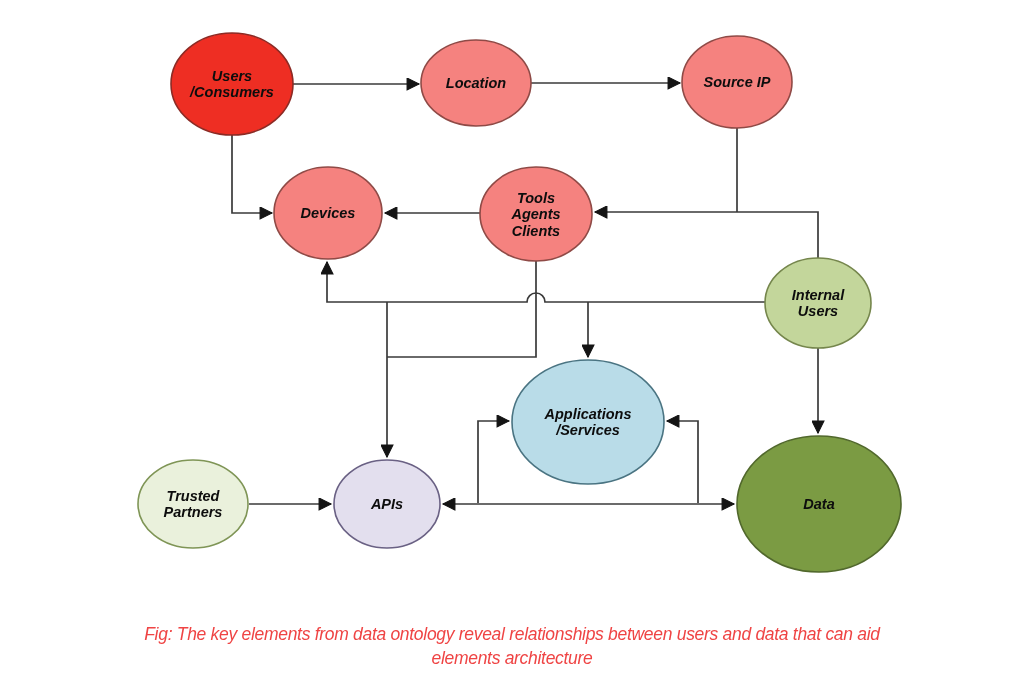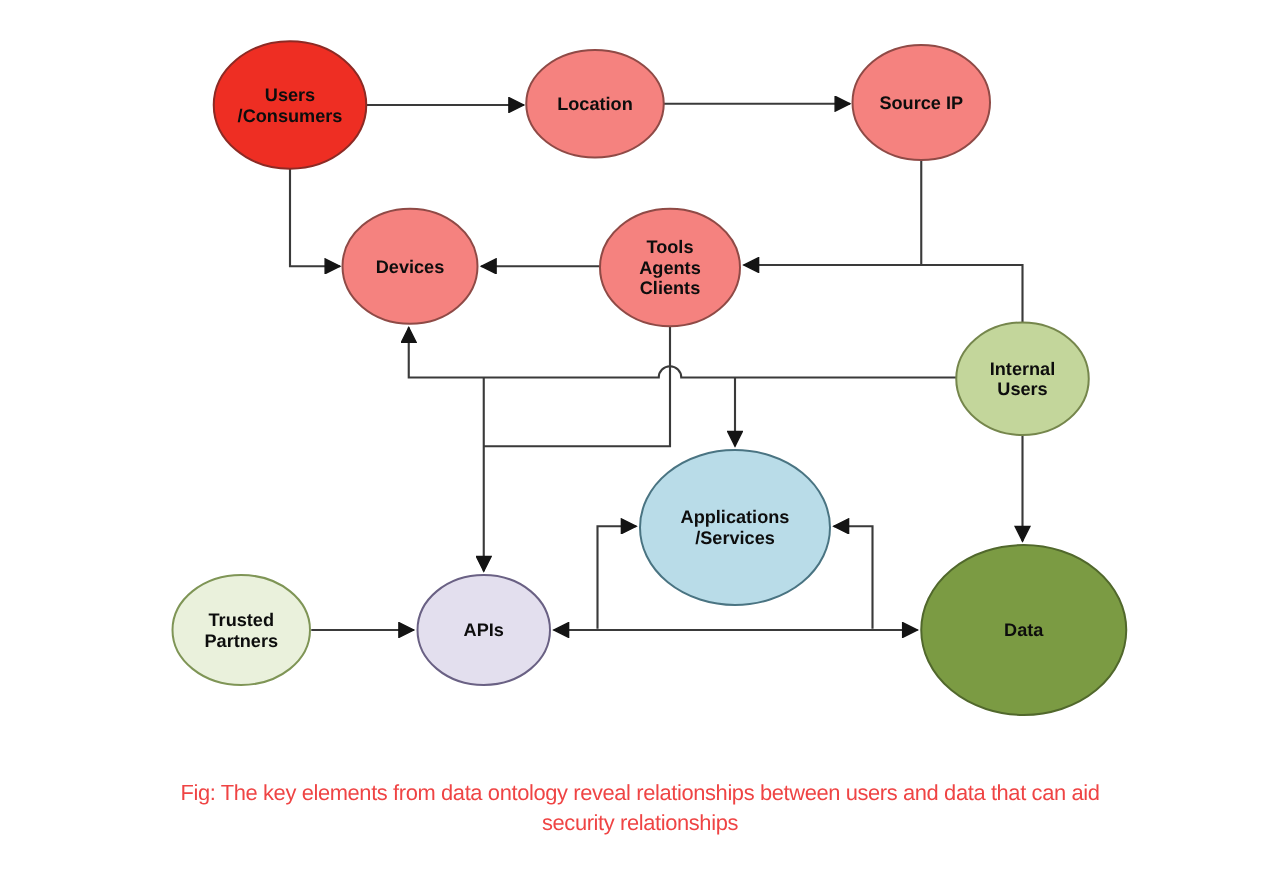--- a/index.html
+++ b/index.html
@@ -1,17 +1,17 @@
 <!DOCTYPE html>
 <html><head>
 <meta charset="utf-8">
 <style>
   html,body{margin:0;padding:0;background:#ffffff;}
   body{width:1024px;height:695px;position:relative;font-family:"Liberation Sans",sans-serif;overflow:hidden;}
-  .stage{position:absolute;left:0;top:0;width:1024px;height:695px;background:#ffffff;}
+  .stage{position:absolute;left:0;top:0;width:1024px;height:695px;background:#ffffff;font-style:italic;}
   svg.diagram{position:absolute;left:0;top:0;}
   .node-label{font-family:"Liberation Sans",sans-serif;font-weight:bold;font-size:14.5px;fill:#0d0d0d;}
   .caption{
     position:absolute;left:0;top:622px;width:1024px;
     text-align:center;color:#ef4444;
     font-family:"Liberation Sans",sans-serif;
     font-size:17.5px;line-height:24px;letter-spacing:-0.3px;
   }
 </style>
 </head>
@@ -76,15 +76,15 @@
         <text x="387" y="509" text-anchor="middle" class="node-label" fill="#0d0d0d"><tspan x="387" dy="0">APIs</tspan></text>
       </g>
       <g>
         <ellipse cx="819" cy="504" rx="82" ry="68" fill="#7b9b43" stroke="#51682c" stroke-width="1.6"></ellipse>
         <text x="819" y="509" text-anchor="middle" class="node-label" fill="#0d0d0d"><tspan x="819" dy="0">Data</tspan></text>
       </g>
     </svg>
 
   <div class="caption">
     <div>Fig: The key elements from data ontology reveal relationships between users and data that can aid</div>
-    <div>security relationships</div>
+    <div>elements architecture</div>
   </div>
 </div>
 
 </body></html>

